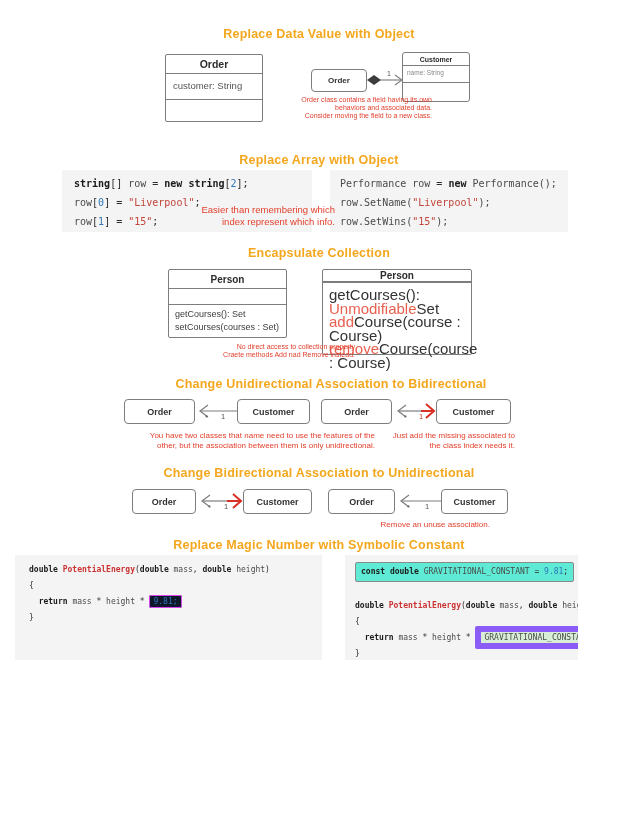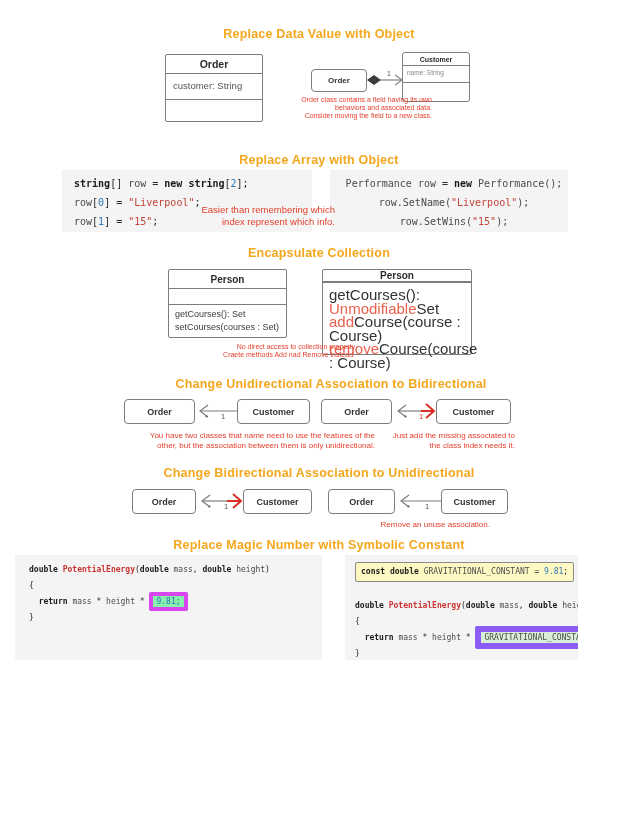--- a/index.html
+++ b/index.html
@@ -27,25 +27,25 @@
   .code-block{position:absolute;background:#f4f4f4;box-sizing:border-box;}
   .code-line{white-space:pre;font-family:"DejaVu Sans Mono", monospace;}
   .code-lg .code-line{font-size:10px;line-height:19px;}
   .code-sm .code-line{font-size:8px;line-height:16px;}
   .tk.kw{font-weight:bold;color:#1b1b1b;}
   .tk.pl{color:#2b2b2b;}
   .tk.id{color:#4a4a4a;}
   .tk.num{color:#2e77b8;}
   .tk.str{color:#c2453a;}
   .tk.fn{font-weight:bold;color:#cb3232;}
-  .tk.hly{background:#86efac;border:4px solid #d946ef;padding:1px 3px;border-radius:2px;}
+  .tk.hly{background:#0f172a;border:1px solid #d946ef;padding:1px 3px;border-radius:2px;}
   .tk.hlg{background:#d8eed6;border:6px solid #8b5cf6;padding:1px 3px;border-radius:2px;}
   .tk.m{color:#333;}
   .tk.mr{color:#e8604f;}
-  .hlg-line{display:inline-block;background:#fef9c3;border:1px solid #8a8a8a;
+  .hlg-line{display:inline-block;background:#5eead4;border:1px solid #8a8a8a;
             padding:1px 5px;border-radius:2px;}
 </style>
 </head>
 <body>
 
 <div class="page">
 
   <div class="sec-title" style="top:27px;">Replace Data Value with Object</div>
 
   <div class="uml-box" style="left:165px;top:54px;width:98px;height:68px;">
@@ -76,21 +76,21 @@
   </div>
 
   <div class="sec-title" style="top:153px;">Replace Array with Object</div>
 
   <div class="code-block code-lg" style="left:62px;top:170px;width:250px;height:62px;padding:4px 0 0 12px;">
     <div class="code-line"><span class="tk kw">string</span><span class="tk pl">[] </span><span class="tk id">row</span><span class="tk pl"> = </span><span class="tk kw">new</span><span class="tk pl"> </span><span class="tk kw">string</span><span class="tk pl">[</span><span class="tk num">2</span><span class="tk pl">];</span></div>
     <div class="code-line"><span class="tk id">row</span><span class="tk pl">[</span><span class="tk num">0</span><span class="tk pl">] = </span><span class="tk str">"Liverpool"</span><span class="tk pl">;</span></div>
     <div class="code-line"><span class="tk id">row</span><span class="tk pl">[</span><span class="tk num">1</span><span class="tk pl">] = </span><span class="tk str">"15"</span><span class="tk pl">;</span></div>
   </div>
 
-  <div class="code-block code-lg" style="left:330px;top:170px;width:238px;height:62px;padding:4px 0 0 10px;text-align:center;">
+  <div class="code-block code-lg" style="left:330px;top:170px;width:238px;height:62px;padding:4px 0 0 10px;">
     <div class="code-line"><span class="tk id">Performance</span><span class="tk pl"> </span><span class="tk id">row</span><span class="tk pl"> = </span><span class="tk kw">new</span><span class="tk pl"> </span><span class="tk id">Performance();</span></div>
     <div class="code-line"><span class="tk id">row.SetName(</span><span class="tk str">"Liverpool"</span><span class="tk id">);</span></div>
     <div class="code-line"><span class="tk id">row.SetWins(</span><span class="tk str">"15"</span><span class="tk id">);</span></div>
   </div>
 
   <div class="note" style="left:175px;top:204px;width:160px;font-size:9.5px;line-height:12px;">
     <div>Easier than remembering which</div>
     <div>index represent which info.</div>
   </div>
 

